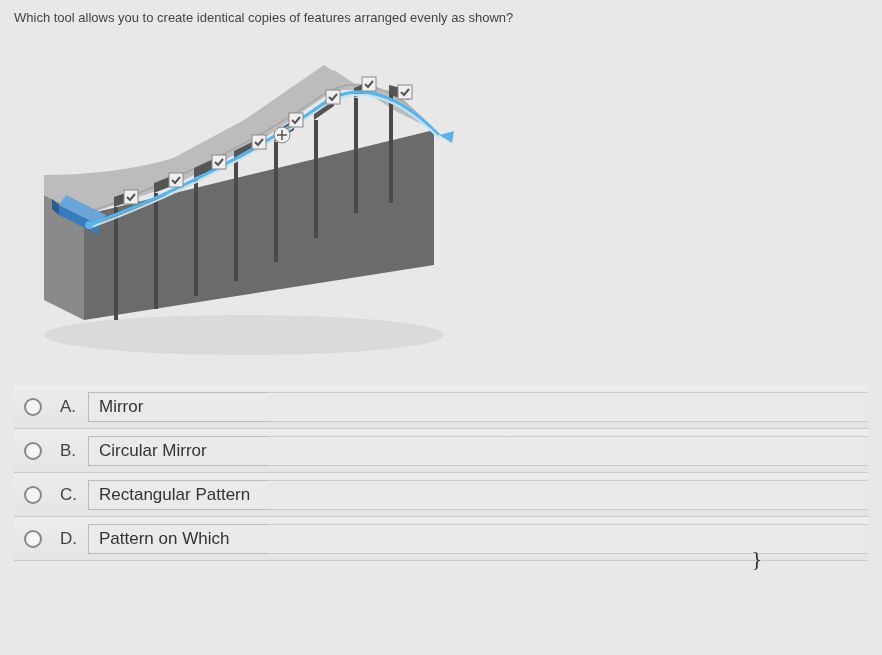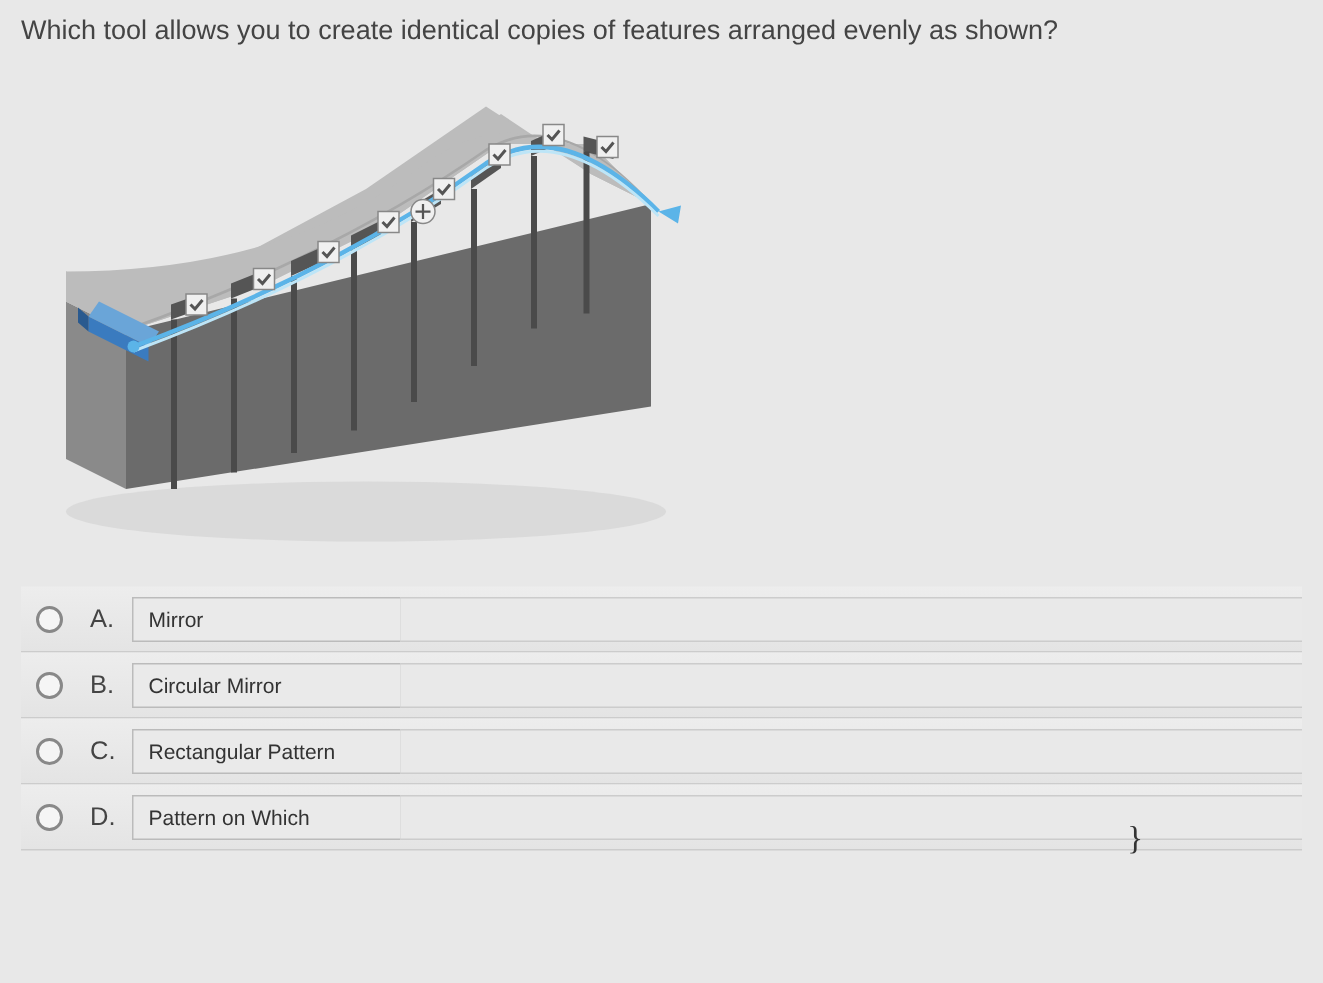--- a/index.html
+++ b/index.html
@@ -8,21 +8,21 @@
     background: #e8e8e8;
     width: 882px;
     height: 655px;
     overflow: hidden;
     color: #333;
   }
   .page {
     padding: 10px 14px;
   }
   .question-text {
-    font-size: 18px;
+    font-size: 13px;
     color: #444;
   }
   .image-area {
     margin: 10px 0 20px 10px;
     width: 480px;
     height: 330px;
     position: relative;
   }
   .options {
     margin-top: 10px;
@@ -48,21 +48,21 @@
     width: 28px;
     font-size: 17px;
     color: #444;
     flex-shrink: 0;
   }
   .answer-box {
     border: 1px solid #bbb;
     background: #eaeaea;
     padding: 4px 10px;
     min-width: 180px;
-    font-size: 14px;
+    font-size: 17px;
     color: #333;
     height: 30px;
     display: flex;
     align-items: center;
   }
   .row-fill {
     flex: 1;
     height: 30px;
     border-top: 1px solid #ccc;
     border-bottom: 1px solid #ccc;

